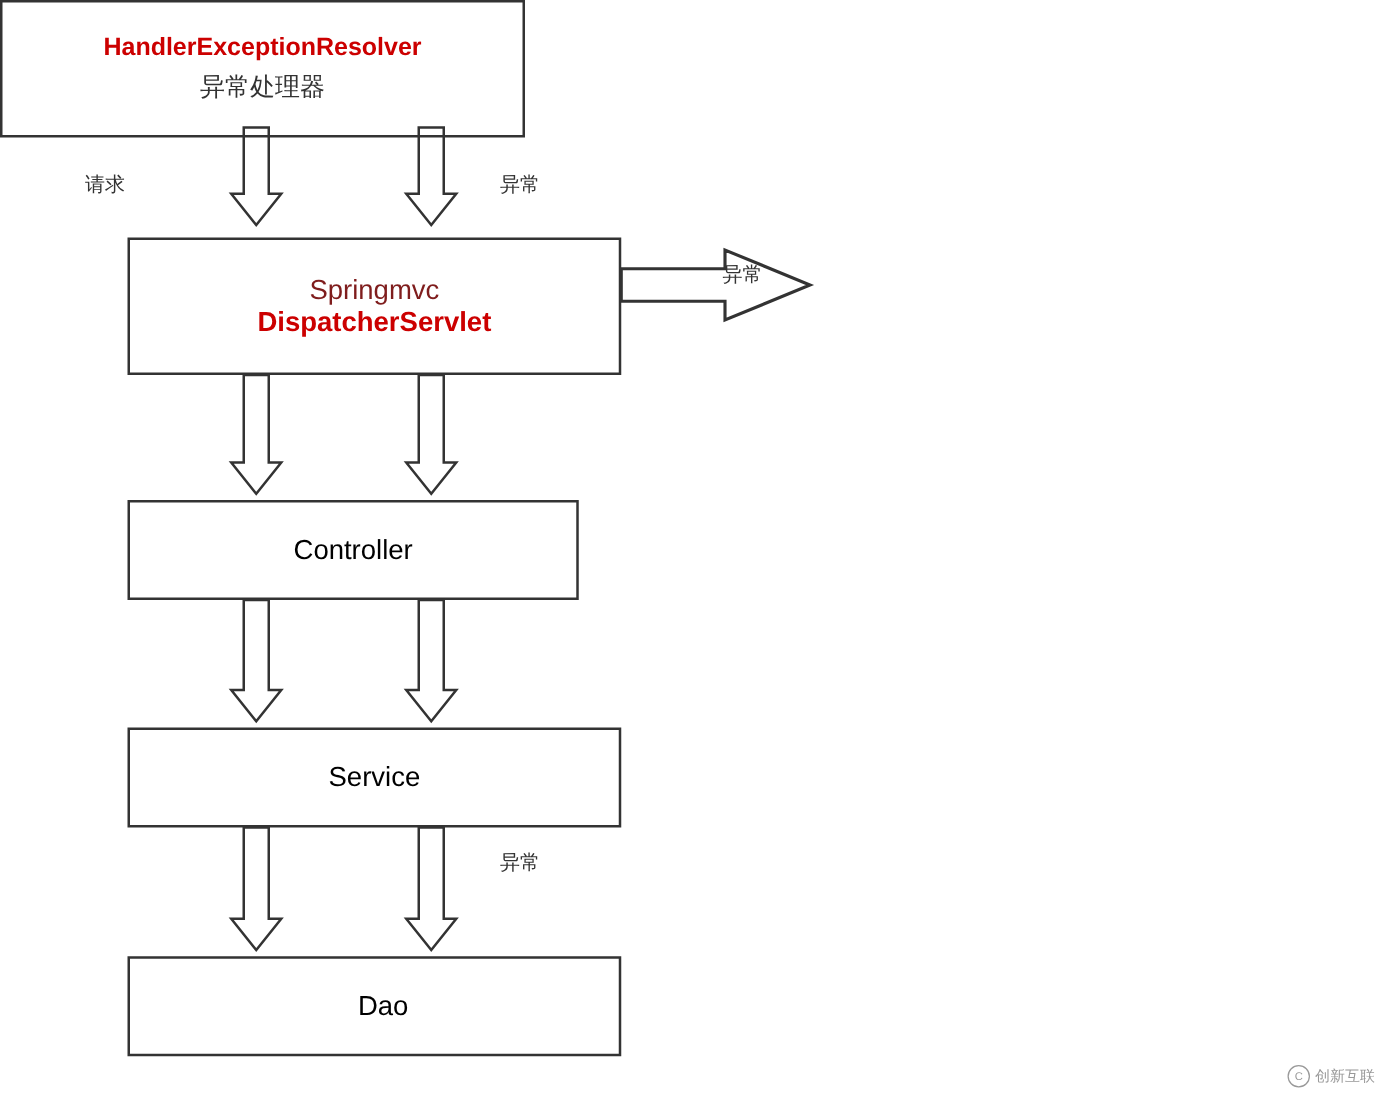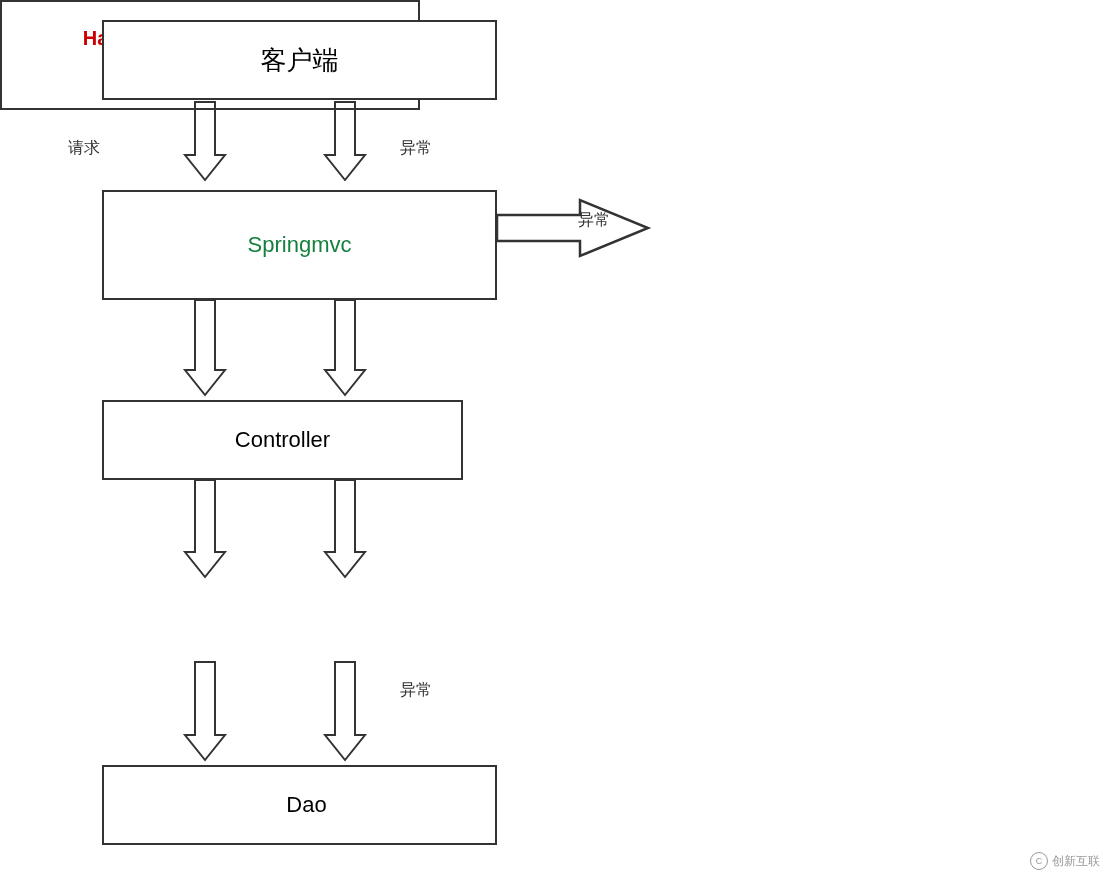--- a/index.html
+++ b/index.html
@@ -142,32 +142,33 @@
       justify-content: center;
       font-size: 9px;
       color: #999;
     }
   </style>
 </head>
 <body>
 
 <div class="diagram-container">
 
-  <div class="box box-client">
-    <span>客户端</span>
-  </div>
 
   <div class="box box-dispatcher">
-    <span style="font-size:22px;color:#15803d;">Springmvc</span>
+    <span style="font-size:22px;color:#7f1d1d;">Springmvc</span>
+    <span class="red-bold">DispatcherServlet</span>
   </div>
 
   <div class="box box-controller">
     <span>Controller</span>
   </div>
 
+  <div class="box box-service">
+    <span>Service</span>
+  </div>
 
   <div class="box box-dao">
     <span>Dao</span>
   </div>
 
   <div class="box-handler">
     <span class="handler-title">HandlerExceptionResolver</span>
     <span class="handler-sub">异常处理器</span>
   </div>
 

